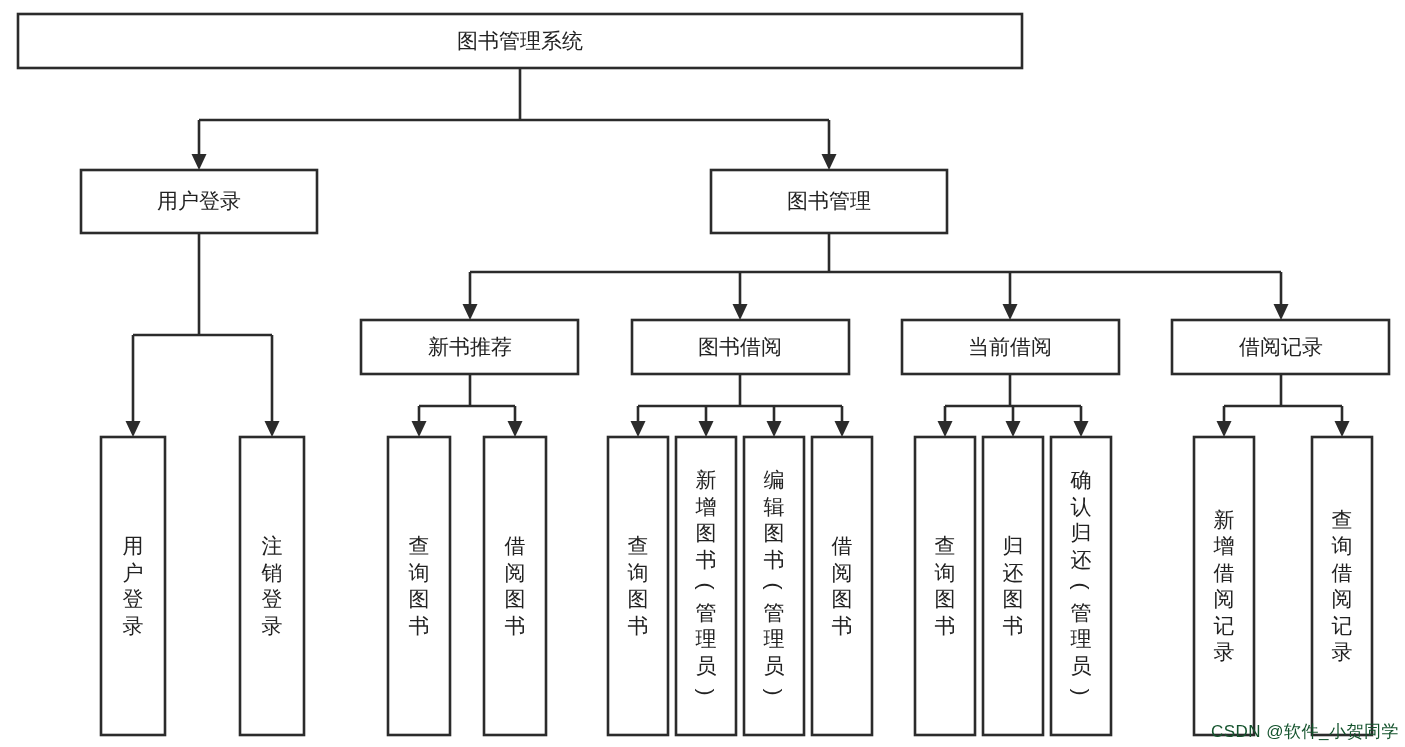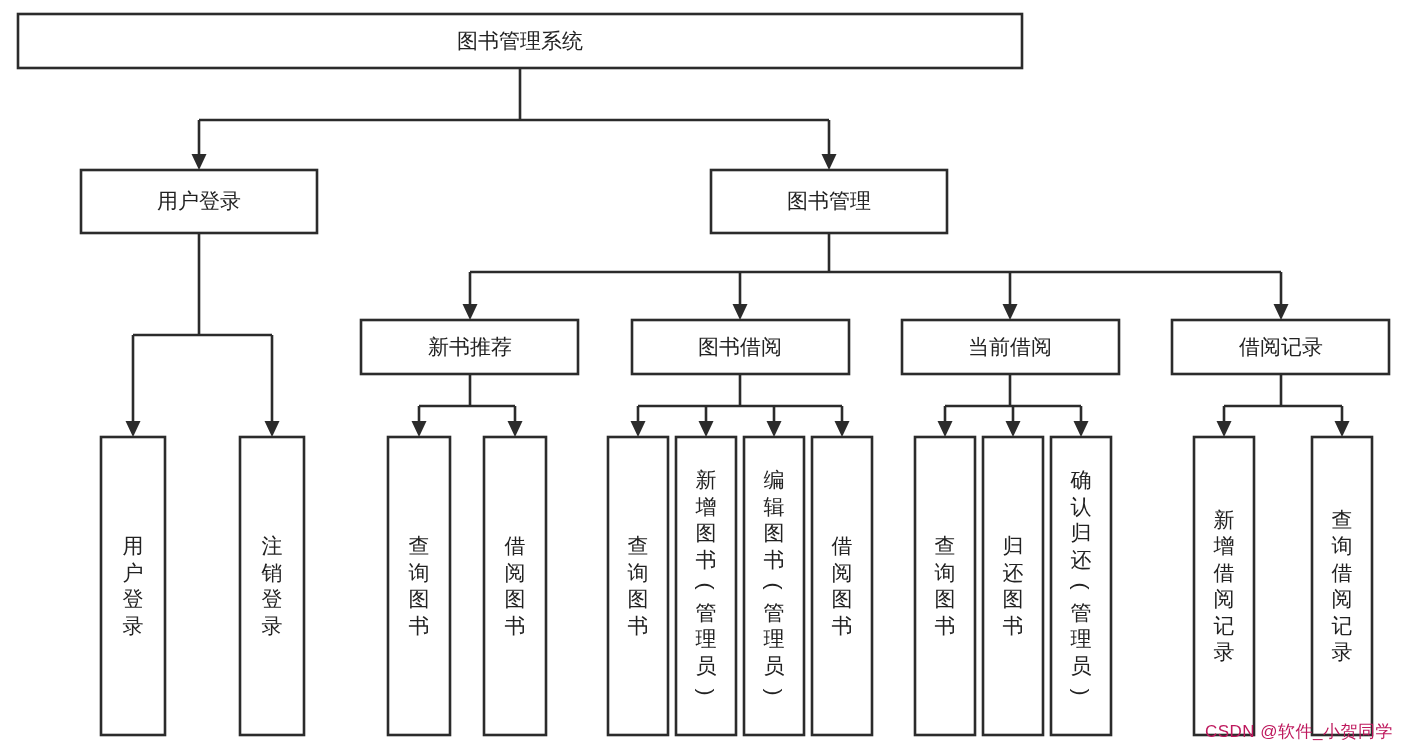--- a/index.html
+++ b/index.html
@@ -14,23 +14,23 @@
   .node-label{
     font-family:"Liberation Sans","DejaVu Sans",sans-serif;
     fill:#222222;font-size:21px;text-anchor:middle;
     dominant-baseline:middle;
   }
   .vlabel-char{
     font-family:"Liberation Sans","DejaVu Sans",sans-serif;
     fill:#222222;font-size:21px;text-anchor:middle;
   }
   .watermark{
-    position:absolute;right:12px;bottom:4px;
-    font-family:"Liberation Sans","DejaVu Sans",sans-serif;
-    font-size:17px;color:#be185d;white-space:nowrap;
+    position:absolute;right:6px;bottom:4px;
+    font-family:"Liberation Sans","DejaVu Sans",sans-serif;
+    font-size:17px;color:#14532d;white-space:nowrap;
     letter-spacing:0.5px;pointer-events:none;
   }
 </style>
 </head>
 <body>
 
 <svg id="diagram" viewBox="0 0 1405 747" xmlns="http://www.w3.org/2000/svg">
   <defs>
     <g id="arrowGlyph">
       <path class="arrow-head" d="M -7.5 -16 L 7.5 -16 L 0 0 Z"></path>

